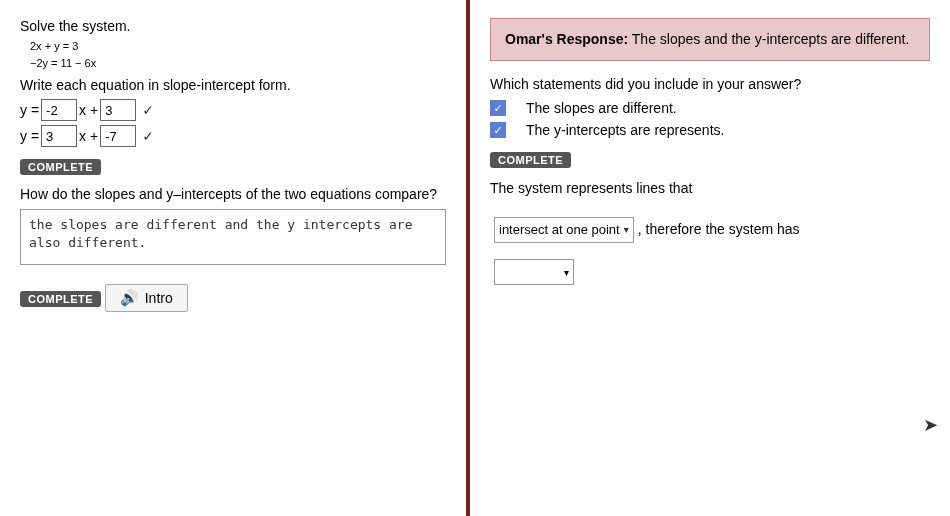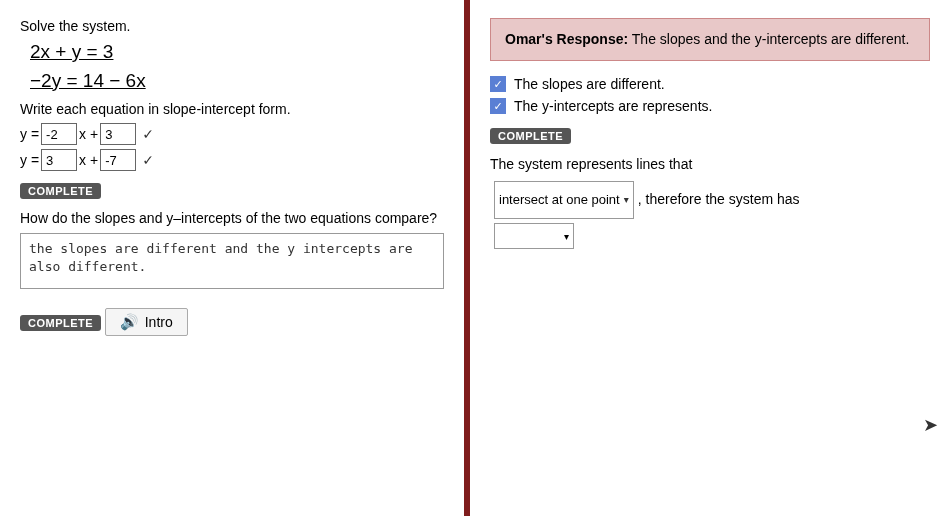--- a/index.html
+++ b/index.html
@@ -9,40 +9,39 @@
       background: #fff;
       width: 950px;
       height: 516px;
       overflow: hidden;
       display: flex;
     }
 
     .left-panel {
       width: 470px;
       padding: 18px 20px;
-      border-right: 6px solid #7f1d1d;
+      border-right: 4px solid #7f1d1d;
     }
 
     .right-panel {
       width: 480px;
       padding: 18px 20px;
       position: relative;
     }
 
     
     .problem-title {
       font-size: 14px;
       margin-bottom: 4px;
     }
 
     .problem-equation {
-      font-size: 19px;
+      font-size: 11px;
       margin-left: 10px;
       line-height: 1.5;
-      text-decoration: underline;
     }
 
     
     .section-heading {
       font-size: 14px;
       margin-top: 6px;
       margin-bottom: 6px;
     }
 
     
@@ -132,20 +131,21 @@
     .statements-heading {
       font-size: 14px;
       margin-bottom: 8px;
     }
 
     .statement-row {
       display: flex;
       align-items: center;
       margin-bottom: 6px;
       font-size: 14px;
+      gap: 12px;
     }
 
     .checkbox-checked {
       width: 16px;
       height: 16px;
       background: #5a7fd4;
       border: 1px solid #5a7fd4;
       margin-right: 8px;
       display: inline-flex;
       align-items: center;
@@ -173,22 +173,22 @@
       font-size: 14px;
       margin-bottom: 4px;
       line-height: 1.8;
     }
 
     .dropdown-select {
       border: 1px solid #999;
       background: #fff;
       padding: 2px 4px;
       font-size: 13px;
-      height: 38px;
-      margin: 0 4px;
+      height: 26px;
+      margin: 12px 4px;
       display: inline-flex;
       align-items: center;
       position: relative;
       cursor: pointer;
     }
 
     .dropdown-select .select-text {
       font-size: 13px;
       margin-right: 4px;
     }
@@ -247,21 +247,21 @@
     }
   </style>
 </head>
 <body>
 
 <div class="left-panel">
 
   <div class="problem-title">Solve the system.</div>
   <div class="problem-equation">
     <span>2x + y = 3</span><br>
-    <span>−2y = 14 − 6x</span>
+    <span>−2y = 11 − 6x</span>
   </div>
 
   <div class="section-heading">Write each equation in slope-intercept form.</div>
 
   
   <div class="eq-row">
     <span class="eq-label">y =</span>
     <span class="eq-box">-2</span>
     <span class="eq-separator">x +</span>
     <span class="eq-box">3</span>
@@ -291,20 +291,21 @@
   </button>
 </div>
 
 <div class="right-panel">
 
   <div class="omar-response">
     <strong>Omar's Response:</strong>
     <span>The slopes and the y-intercepts are different.</span>
   </div>
 
+  <div class="statements-heading">Which statements did you include in your answer?</div>
 
   <div class="statement-row">
     <span class="checkbox-checked"></span>
     <span>The slopes are different.</span>
   </div>
 
   <div class="statement-row">
     <span class="checkbox-checked"></span>
     <span>The y-intercepts are represents.</span>
   </div>

